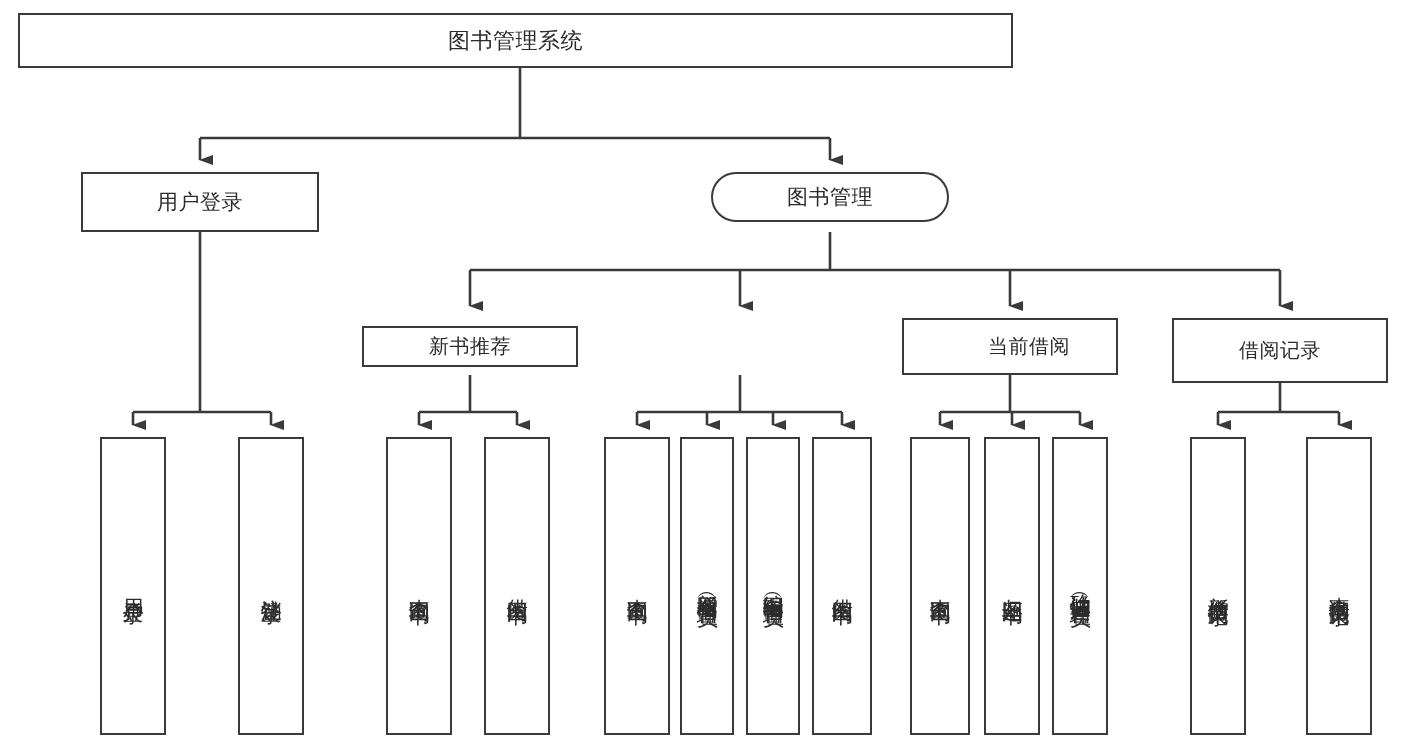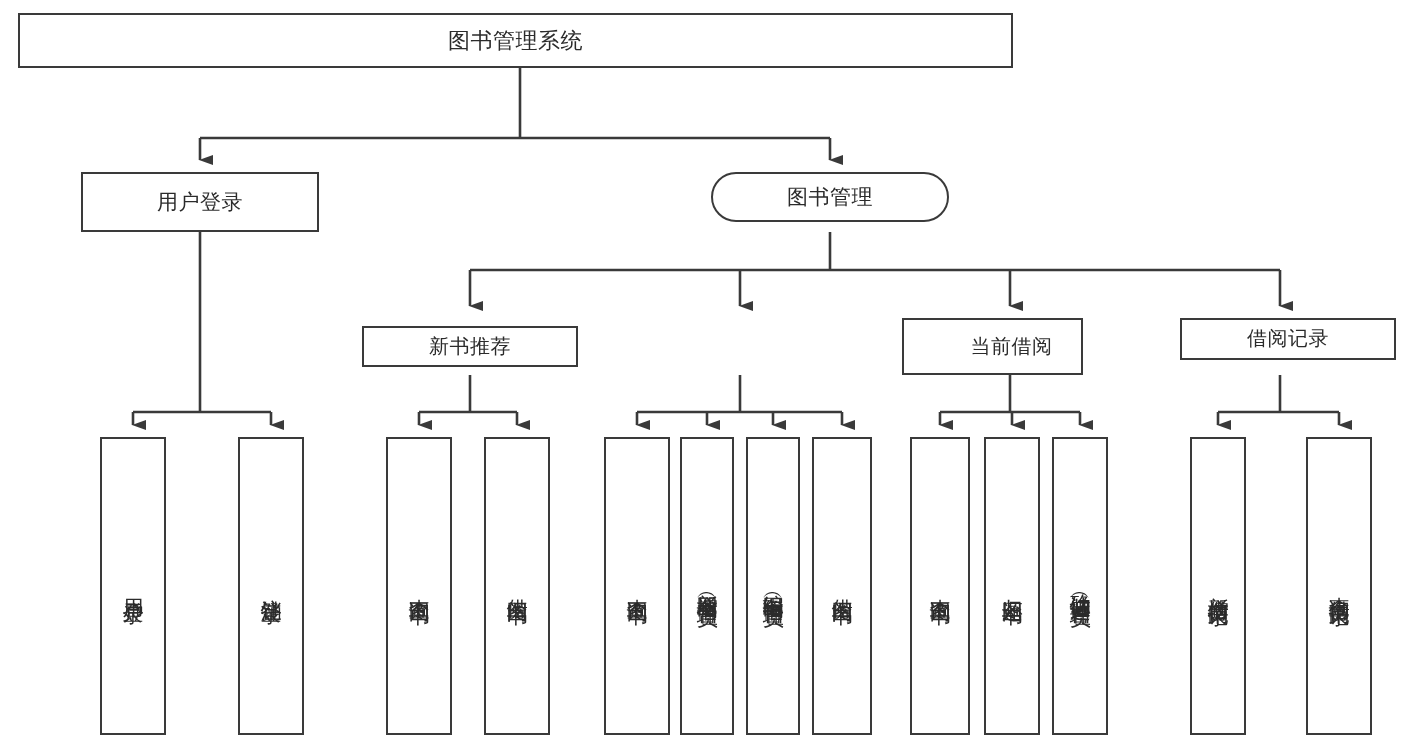--- a/index.html
+++ b/index.html
@@ -140,25 +140,25 @@
 
   <div class="node level2" style="left:711px; top:172px; width:238px; height:50px;border-radius:30px;">
     <span class="node-label">图书管理</span>
   </div>
 
   <div class="node level3" style="left:362px; top:318px; width:216px; height:41px;margin-top:8px;">
     <span class="node-label">新书推荐</span>
   </div>
 
 
-  <div class="node level3" style="left:902px; top:318px; width:181px; height:57px;padding-left:38px;">
+  <div class="node level3" style="left:902px; top:318px; width:216px; height:57px;padding-left:38px;">
     <span class="node-label">当前借阅</span>
   </div>
 
-  <div class="node level3" style="left:1172px; top:318px; width:216px; height:42px;margin-left:8px;">
+  <div class="node level3" style="left:1172px; top:318px; width:216px; height:65px;">
     <span class="node-label">借阅记录</span>
   </div>
 
   <div class="node leaf" style="left:100px; top:437px; width:66px; height:298px;">
     <span class="node-label">用户登录</span>
   </div>
 
   <div class="node leaf" style="left:238px; top:437px; width:66px; height:298px;">
     <span class="node-label">注销登录</span>
   </div>

